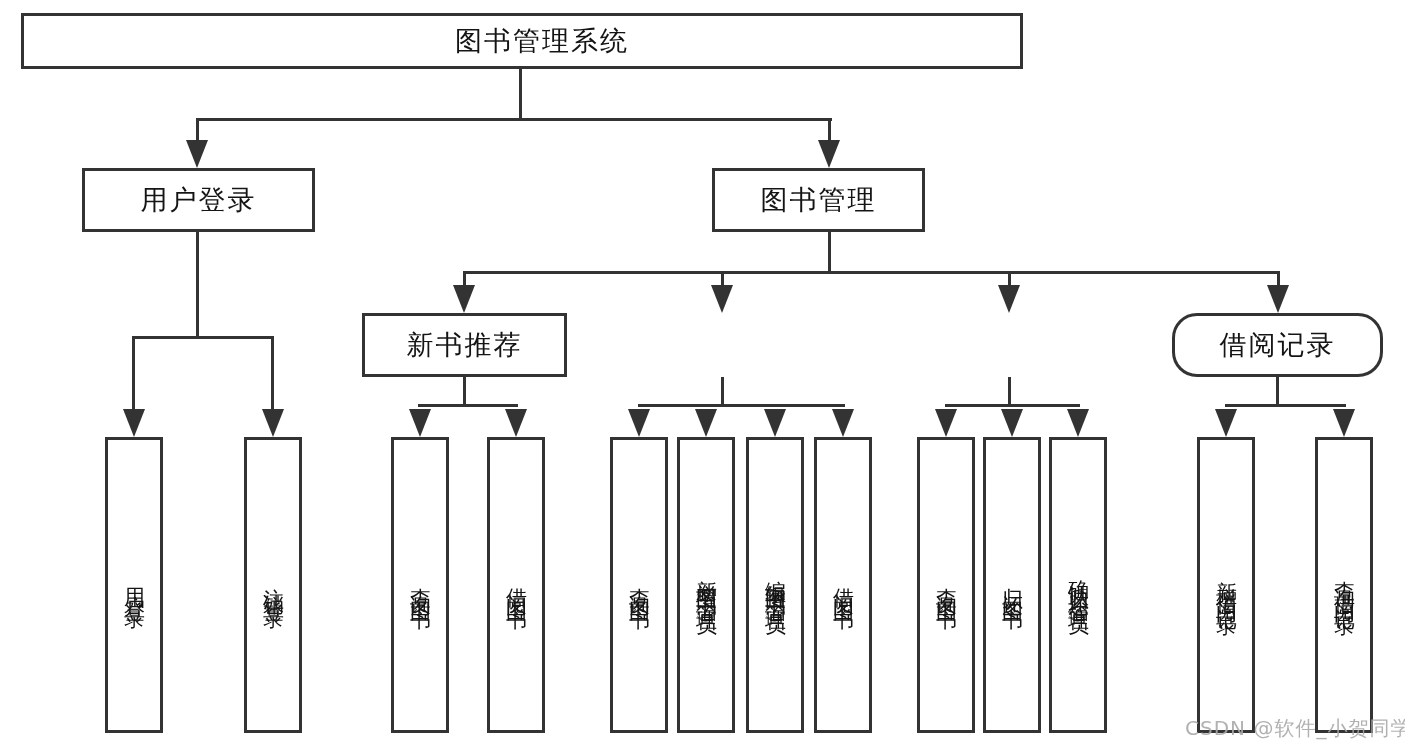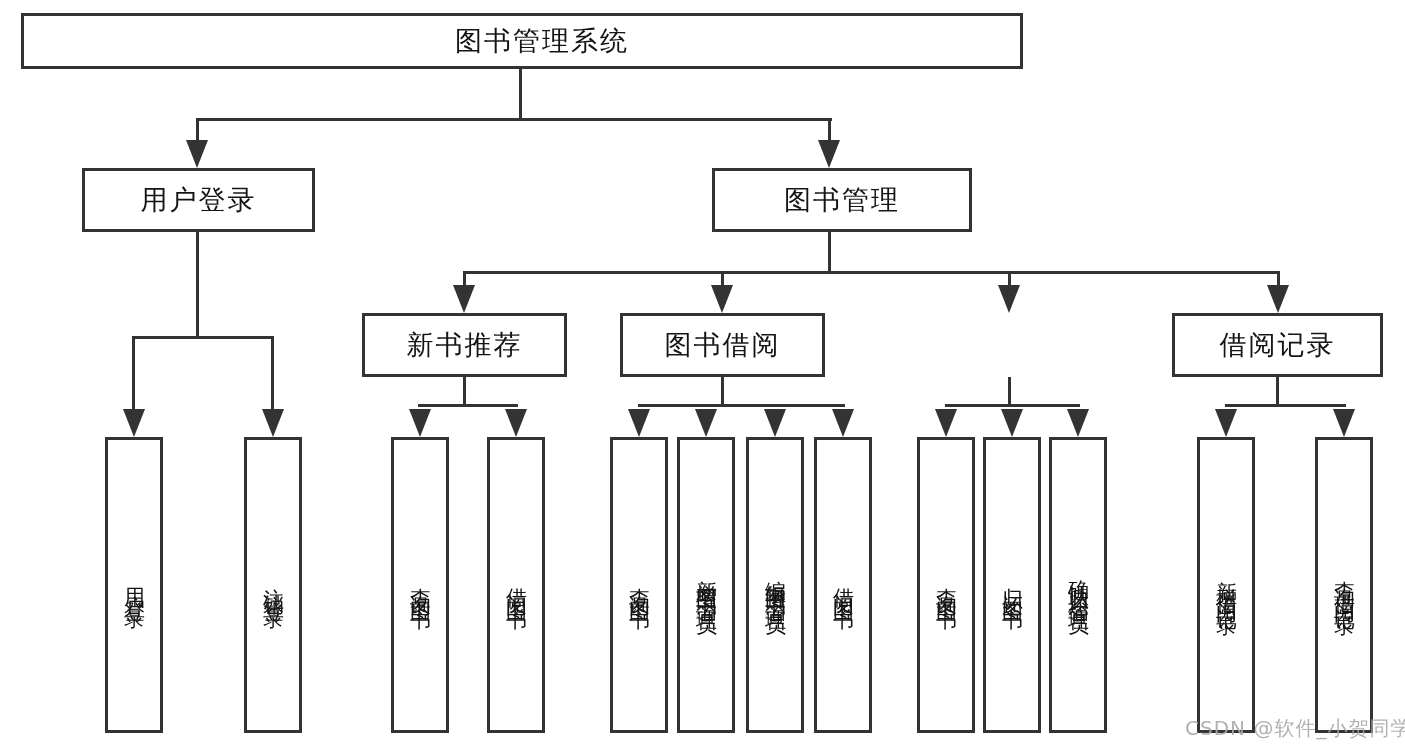--- a/index.html
+++ b/index.html
@@ -77,34 +77,31 @@
 <div class="canvas">
 
   <div class="box hbox" style="left:21px; top:13px; width:1002px; height:56px;padding-left:40px;">
     <span>图书管理系统</span>
   </div>
 
   <div class="box hbox" style="left:82px; top:168px; width:233px; height:64px;">
     <span>用户登录</span>
   </div>
 
-  <div class="box hbox" style="left:712px; top:168px; width:260px; height:64px;justify-content:center;">
+  <div class="box hbox" style="left:712px; top:168px; width:213px; height:64px;justify-content:center;">
     <span>图书管理</span>
   </div>
 
   <div class="box hbox" style="left:362px; top:313px; width:205px; height:64px;justify-content:center;">
     <span>新书推荐</span>
   </div>
 
-  <div class="box hbox" style="left:620px; top:313px; width:205px; height:64px;">
-    <span>图书借阅</span>
-  </div>
 
 
-  <div class="box hbox" style="left:1172px; top:313px; width:211px; height:64px;">
+  <div class="box hbox" style="left:1172px; top:313px; width:211px; height:64px;border-radius:25px;">
     <span>借阅记录</span>
   </div>
 
   <div class="box leaf" style="left:105px;">
     <span class="vtext">用户登录</span>
   </div>
   <div class="box leaf" style="left:244px;">
     <span class="vtext">注销登录</span>
   </div>
 

